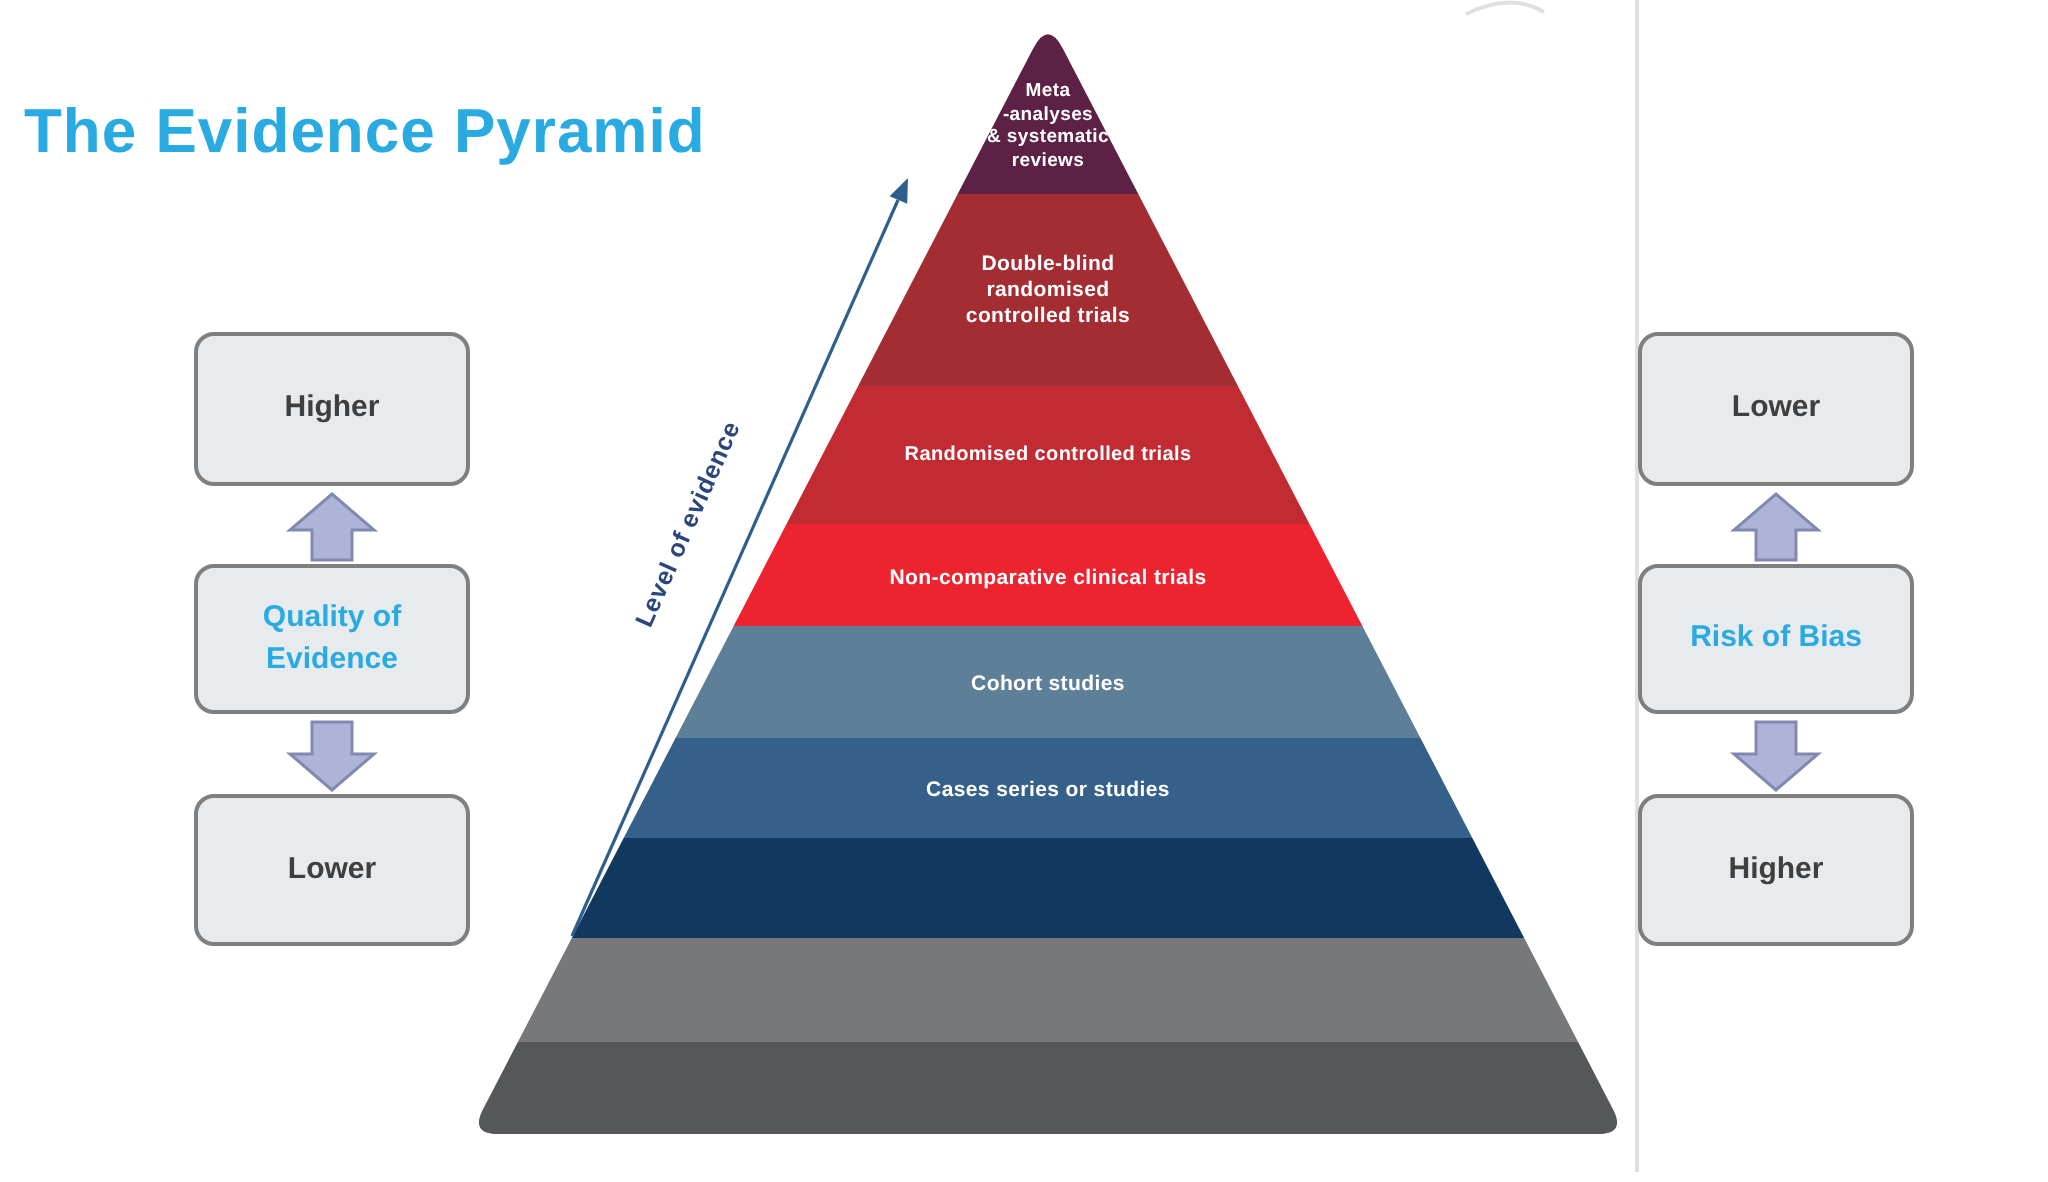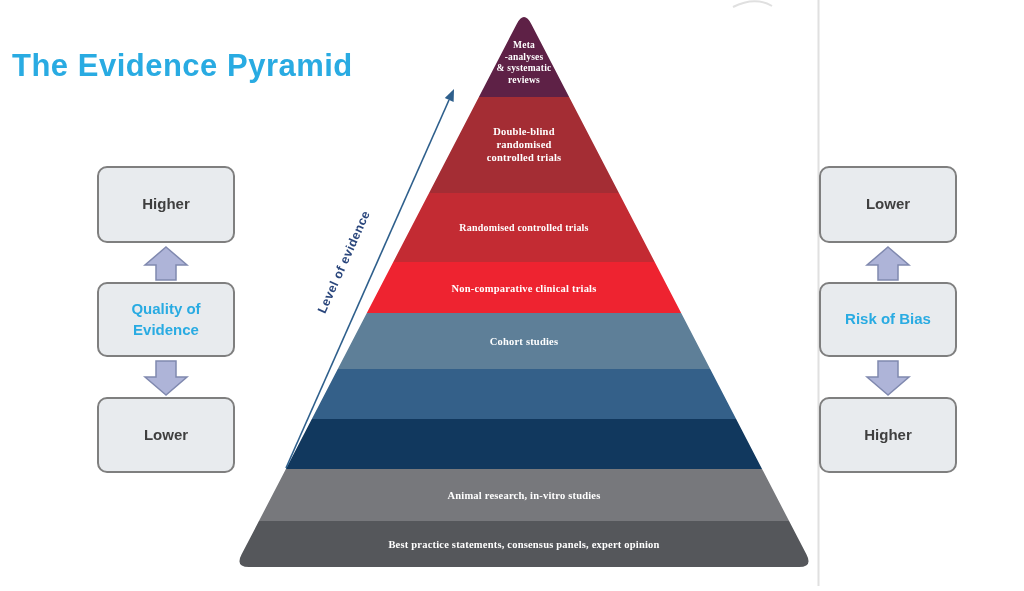--- a/index.html
+++ b/index.html
@@ -7,21 +7,21 @@
     position:relative;width:1024px;height:591px;background:#fff;overflow:hidden;
     font-family:"Liberation Sans", sans-serif;
   }
   .page-title{
     position:absolute;left:12px;top:48px;font-size:31px;font-weight:700;
     letter-spacing:0.5px;color:var(--accent,#29ABE2);white-space:nowrap;
   }
   .pyr-svg{position:absolute;left:0;top:0;width:1024px;height:591px;}
   .lvl-label{
     position:absolute;text-align:center;color:var(--level-text,#fff);
-    font-weight:bold;line-height:1.22;white-space:pre-line;letter-spacing:0.2px;font-family:Liberation Serif, serif;
+    font-weight:bold;line-height:1.22;white-space:pre-line;letter-spacing:0.2px;
   }
   .axis-label{
     position:absolute;left:344px;top:262px;
     transform:translate(-50%,-50%) rotate(-66deg);
     transform-origin:center;
     font-size:12.5px;font-weight:bold;letter-spacing:0.4px;
     color:var(--axis-text,#2A467C);white-space:nowrap;
   }
   .side-box{
     position:absolute;width:138px;box-sizing:border-box;
@@ -84,22 +84,21 @@
   <div class="lvl-label" style="left:469px;top:40px;width:110px;font-size:9.5px">Meta
 -analyses
 &amp; systematic
 reviews</div>
   <div class="lvl-label" style="left:439px;top:126px;width:170px;font-size:10.5px">Double-blind
 randomised
 controlled trials</div>
   <div class="lvl-label" style="left:384px;top:222px;width:280px;font-size:10px">Randomised controlled trials</div>
   <div class="lvl-label" style="left:374px;top:336px;width:300px;font-size:10.5px">Cohort studies</div>
   <div class="lvl-label" style="left:374px;top:283px;width:300px;font-size:10.5px">Non-comparative clinical trials</div>
-  <div class="lvl-label" style="left:344px;top:490px;width:360px;font-size:10.5px">Animal research, in-vitro studies</div>
-  <div class="lvl-label" style="left:244px;top:539px;width:560px;font-size:10.5px">Best practice statements, consensus panels, expert opinion</div>
+  <div class="lvl-label" style="left:374px;top:389px;width:300px;font-size:10.5px">Cases series or studies</div>
 
   <div class="side-box col-left box-top">
     <span>Higher</span>
   </div>
   <div class="side-box col-left box-mid accent">
     <span>Quality of
 Evidence</span>
   </div>
   <div class="side-box col-left box-bottom">
     <span>Lower</span>

